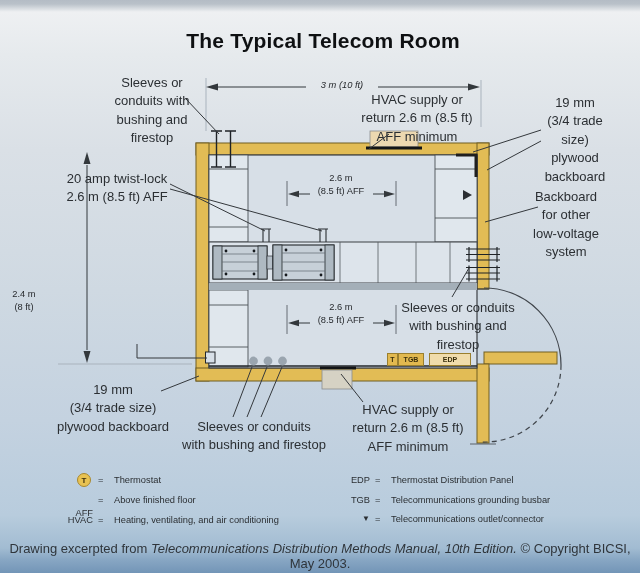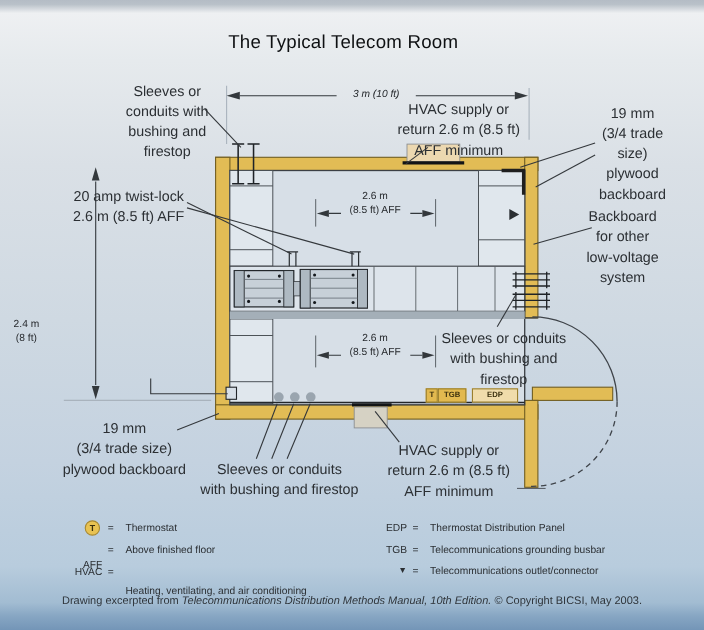--- a/index.html
+++ b/index.html
@@ -5,22 +5,22 @@
   html,body{margin:0;padding:0;}
   #stage{
     position:relative;width:640px;height:573px;overflow:hidden;
     font-family:"Liberation Sans","DejaVu Sans",sans-serif;
     background:linear-gradient(180deg,
       #b4bcc5 0px,#b9c1c9 4px,#eef0f2 12px,#e6eaed 55px,#dae0e6 150px,
       #cfd9e2 290px,#c4d2e0 420px,#b8ccdd 515px,#a2bcd2 548px,#87a6c3 560px,#7395b7 573px);
   }
   .abs{position:absolute;}
   #title{
-    left:312px;top:29px;transform:translateX(-50%);
-    font-size:17px;font-weight:normal;color:#0e1012;letter-spacing:.2px;white-space:nowrap;
+    left:323px;top:29px;transform:translateX(-50%);
+    font-size:21px;font-weight:bold;color:#0e1012;letter-spacing:.2px;white-space:nowrap;
   }
   .callout{
     position:absolute;transform:translateX(-50%);text-align:center;
     font-size:13px;line-height:1.42;color:#2b2f33;white-space:pre-line;
   }
   .dim{
     position:absolute;transform:translateX(-50%);text-align:center;
     font-size:9.3px;line-height:1.35;color:#26292d;white-space:pre-line;
   }
   .tag{
@@ -32,21 +32,21 @@
   .lkey{position:absolute;text-align:right;font-size:9.3px;color:#2b2f33;}
   .lval{position:absolute;font-size:9.3px;color:#2b2f33;white-space:nowrap;}
   .leq{position:absolute;font-size:9.3px;color:#2b2f33;}
   #legend-thermostat{
     position:absolute;left:77px;top:473px;width:14px;height:14px;border-radius:50%;
     background:#e8c252;border:1px solid #a8882f;box-sizing:border-box;
     font-size:8px;font-weight:bold;color:#3a2f0d;display:flex;align-items:center;justify-content:center;
   }
   #credit{
     position:absolute;left:0;right:0;top:541px;text-align:center;
-    font-size:10px;color:#2f353b;
+    font-size:13px;color:#2f353b;
   }
   #credit .it{font-style:italic;}
   svg{position:absolute;left:0;top:0;}
 </style>
 </head>
 <body>
 
 <div id="stage">
 
   <svg width="640" height="573" viewBox="0 0 640 573">
@@ -226,21 +226,21 @@
     <div id="legend-thermostat">T</div>
     <div class="leq" style="left:98px;top:475px;">=</div>
     <div class="lval" style="left:114px;top:475px;">Thermostat</div>
 
     <div class="lkey" style="left:48px;top:495px;width:45px;margin-top:13px;">AFF</div>
     <div class="leq" style="left:98px;top:495px;">=</div>
     <div class="lval" style="left:114px;top:495px;">Above finished floor</div>
 
     <div class="lkey" style="left:48px;top:515px;width:45px;">HVAC</div>
     <div class="leq" style="left:98px;top:515px;">=</div>
-    <div class="lval" style="left:114px;top:532px;text-align:center;">Heating, ventilating, and air conditioning</div>
+    <div class="lval" style="left:114px;top:515px;text-align:center;">Heating, ventilating, and air conditioning</div>
 
     <div class="lkey" style="left:330px;top:475px;width:40px;">EDP</div>
     <div class="leq" style="left:375px;top:475px;">=</div>
     <div class="lval" style="left:391px;top:475px;">Thermostat Distribution Panel</div>
 
     <div class="lkey" style="left:330px;top:495px;width:40px;">TGB</div>
     <div class="leq" style="left:375px;top:495px;">=</div>
     <div class="lval" style="left:391px;top:495px;">Telecommunications grounding busbar</div>
 
     <div class="lkey" style="left:330px;top:514px;width:40px;font-size:8px;">▼</div>

